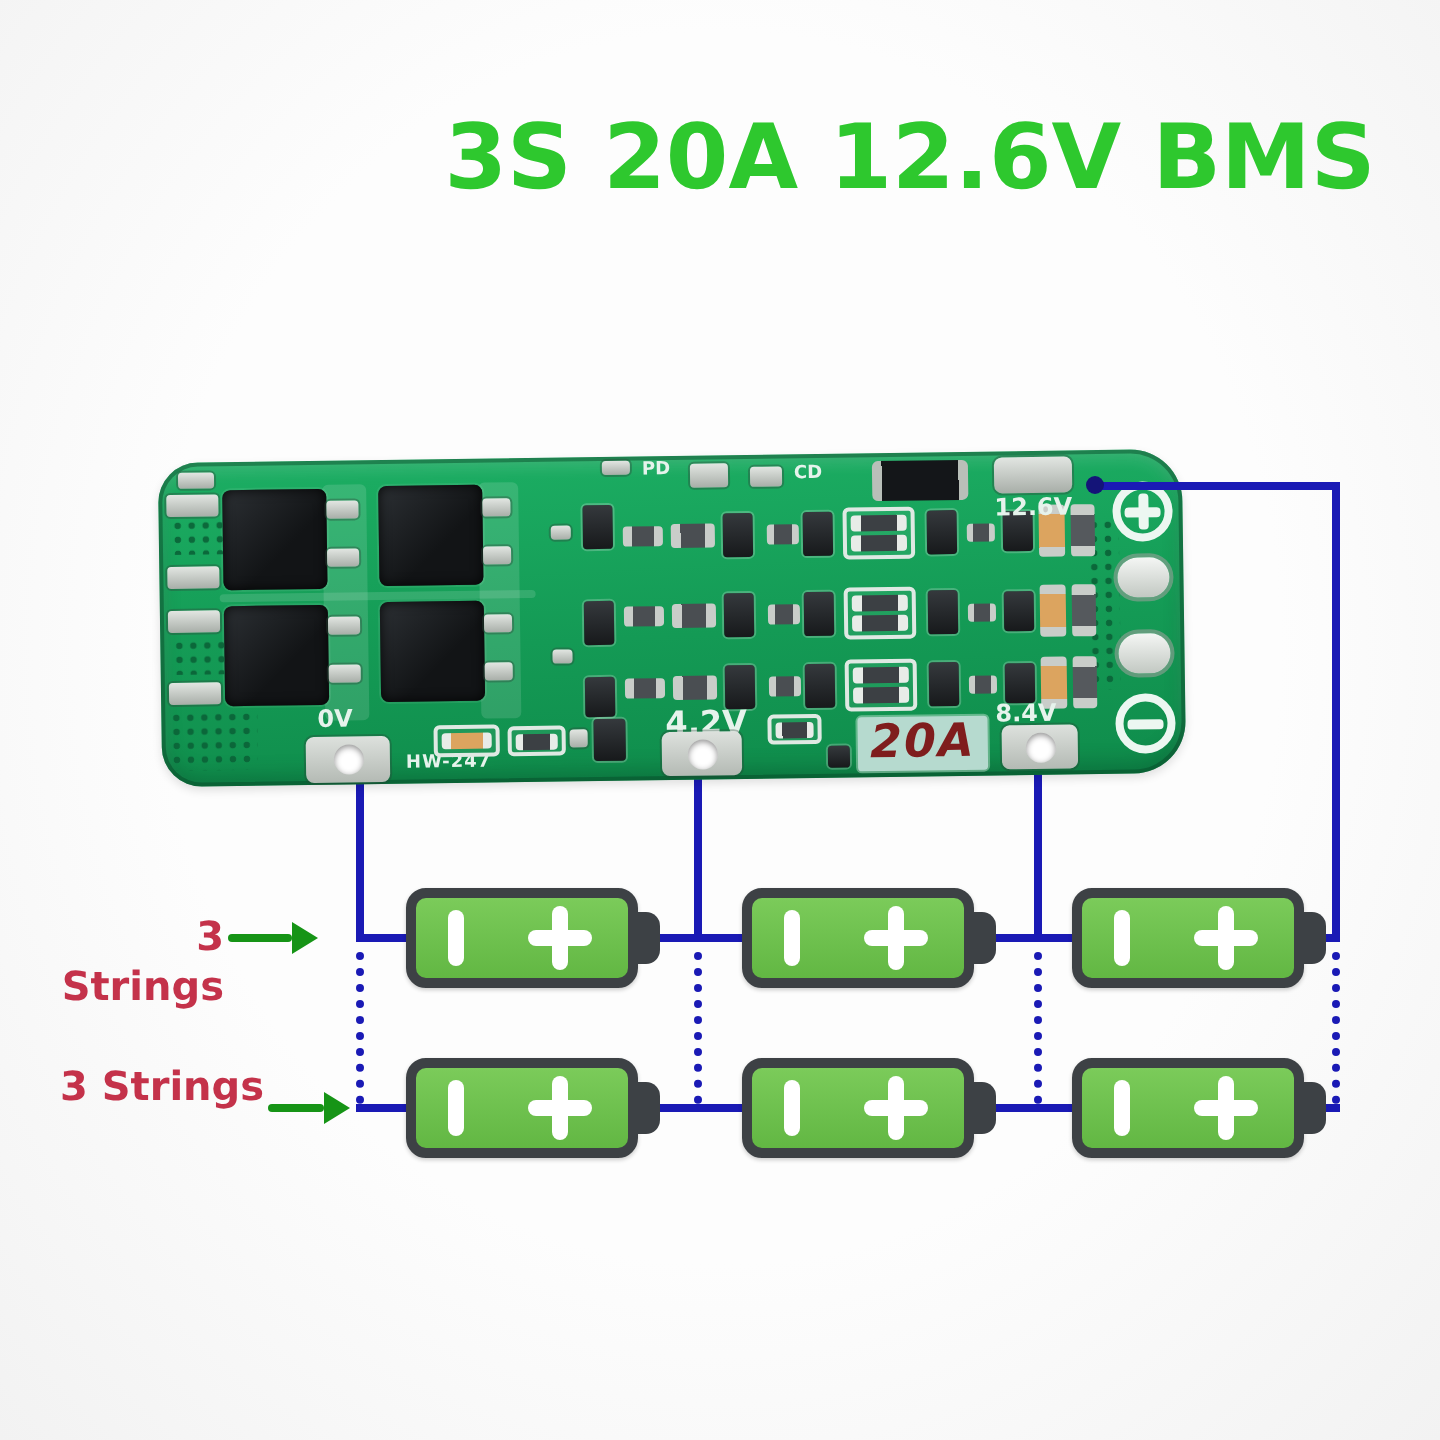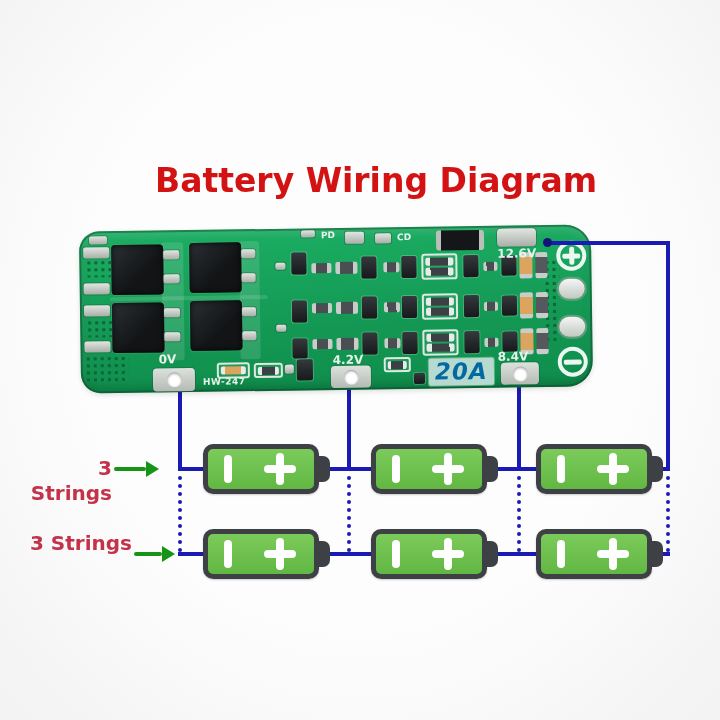--- a/index.html
+++ b/index.html
@@ -37,21 +37,21 @@
     box-sizing:border-box;display:flex;flex-direction:column;justify-content:space-evenly;padding:1px 2px;}
   .pack i{display:block;height:8px;border-radius:2px;
     background:linear-gradient(90deg,#e8ece8 0 18%,#3c4044 18% 82%,#e8ece8 82% 100%);}
   .pad{position:absolute;background:linear-gradient(#dde1dd,#b4bab4);border-radius:4px;
     box-shadow:0 0 0 1px rgba(40,70,55,.35);}
   .pad::after{content:"";position:absolute;left:50%;top:50%;width:15px;height:15px;margin:-7.5px 0 0 -7.5px;
     border-radius:50%;background:#fff;box-shadow:inset 0 1px 3px rgba(0,0,0,.45);}
   .ovalpad{position:absolute;width:26px;height:20px;border-radius:10px;
     background:linear-gradient(#f4f6f4,#c2c8c2);box-shadow:0 0 0 2px rgba(150,160,152,.6);}
   .diode{position:absolute;background:linear-gradient(90deg,#b9bfb9 0 10%,#141619 10% 90%,#b9bfb9 90% 100%);border-radius:3px;}
-  .ampbox{position:absolute;background:#b6dacf;color:#0369a1;font-style:italic;font-weight:bold;
+  .ampbox{position:absolute;background:#b6dacf;color:#7f1d1d;font-style:italic;font-weight:bold;
     text-align:center;border-radius:2px;box-shadow:0 0 0 1px rgba(255,255,255,.35);
     font-size:23px;line-height:27px;letter-spacing:1px;}
   .term{position:absolute;width:30px;height:30px;border:4px solid #ecf7f1;border-radius:50%;box-sizing:border-box;}
   .term::before{content:"";position:absolute;left:2px;right:2px;top:50%;margin-top:-2.5px;height:5px;
     background:#ecf7f1;border-radius:2px;}
   .term.plus::after{content:"";position:absolute;top:2px;bottom:2px;left:50%;margin-left:-2.5px;width:5px;
     background:#ecf7f1;border-radius:2px;}
 
   
   .wire{position:absolute;background:#1a1ab5;z-index:1;}
@@ -76,21 +76,21 @@
   .g-arrow{position:absolute;height:4px;background:#169416;border-radius:2px;z-index:2;}
   .g-arrow::after{content:"";position:absolute;right:-13px;top:-6px;width:0;height:0;
     border-left:13px solid #169416;border-top:8px solid transparent;border-bottom:8px solid transparent;}
   .rlabel{position:absolute;color:#c4324a;font-weight:bold;font-size:20px;z-index:2;line-height:25px;}
 </style>
 </head>
 <body>
 
 <div class="stage">
 
-  <div class="sub-title">Battery Wiring Diagram</div>
+  <div class="main-title">3S 20A 12.6V BMS</div>
 
   <div class="pcb">
     <div id="decor-layer">
         <div class="lstrip" style="left: 82px; top: 12px; width: 22px; height: 118px;"></div>
         <div class="lstrip" style="left: 160px; top: 12px; width: 20px; height: 118px;"></div>
         <div class="lstrip" style="left: 30px; top: 66px; width: 158px; height: 4px;"></div>
         <div class="mosfet" style="left: 32px; top: 14px; width: 52px; height: 50px;"></div>
         <div class="mosfet" style="left: 110px; top: 13px; width: 52px; height: 50px;"></div>
         <div class="mosfet" style="left: 32px; top: 72px; width: 52px; height: 50px;"></div>
         <div class="mosfet" style="left: 110px; top: 71px; width: 52px; height: 50px;"></div>
@@ -173,21 +173,21 @@
     <div class="pad" style="left:72px;top:138px;width:42px;height:23px;"></div>
     <div class="silk" style="left:122px;top:148px;font-size:9px;letter-spacing:.5px;">HW-247</div>
     <div class="pack" style="left:136px;top:133px;width:33px;height:16px;">
         <i style="background:linear-gradient(90deg,#e8ece8 0 18%,#dca45f 18% 82%,#e8ece8 82% 100%);"></i>
       </div>
     <div class="pack" style="left:173px;top:134px;width:29px;height:15px;">
         <i></i>
       </div>
     <div class="sbar" style="left:204px;top:136px;width:9px;height:9px;"></div>
     <div class="sot" style="left:216px;top:131px;width:16px;height:21px;"></div>
-    <div class="silk" style="left:252px;top:126px;font-size:12px;">4.2V</div>
+    <div class="silk" style="left:252px;top:126px;font-size:16px;">4.2V</div>
     <div class="pad" style="left:250px;top:138px;width:40px;height:22px;"></div>
     <div class="pack" style="left:303px;top:130px;width:27px;height:15px;">
         <i></i>
       </div>
     <div class="sot" style="left:333px;top:146px;width:11px;height:11px;"></div>
     <div class="ampbox" style="left:348px;top:132px;width:65px;height:27px;">20A</div>
     <div class="silk" style="left:417px;top:125px;font-size:12px;">8.4V</div>
     <div class="pad" style="left:420px;top:137px;width:38px;height:22px;"></div>
 
     <div class="term plus" style="left:477px;top:16px;"></div>

